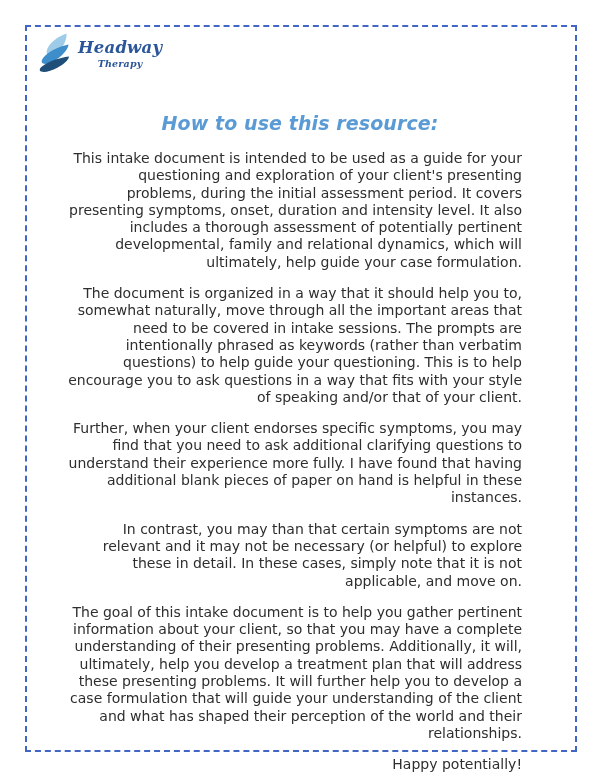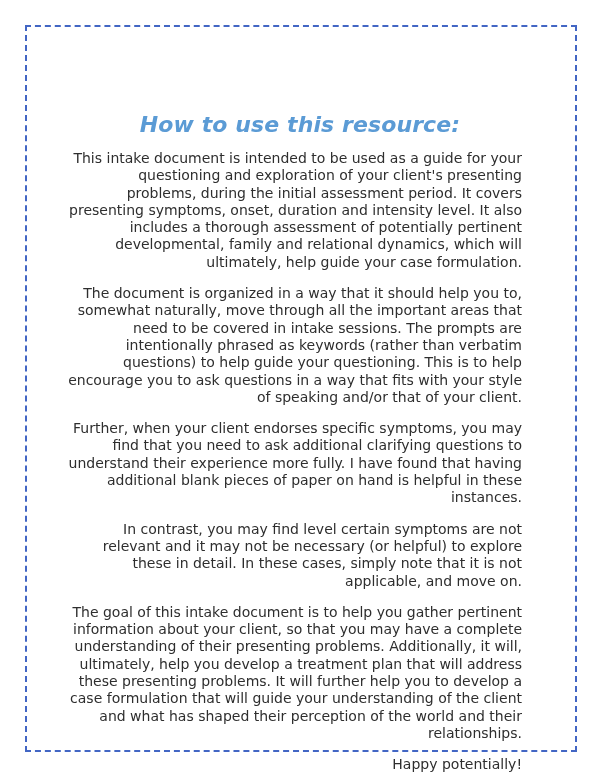--- a/index.html
+++ b/index.html
@@ -81,21 +81,21 @@
   
   .doc-title {
     position: absolute;
     left: 0;
     top: 112px;
     width: 600px;
     text-align: center;
     font-family: "DejaVu Sans", sans-serif;
     font-style: italic;
     font-weight: bold;
-    font-size: 22px;
+    font-size: 19px;
     color: #5b9bd5;
     letter-spacing: 0.1px;
   }
 
   
   .body-copy {
     position: absolute;
     left: 68px;
     top: 150px;
     width: 454px;
@@ -112,25 +112,36 @@
     margin-bottom: 0;
   }
 </style>
 </head>
 <body>
 
 <div class="page">
 
   <div class="frame"></div>
 
+  <div class="logo-block">
+    <svg class="logo-mark" viewBox="0 0 36 44">
+      <path d="M30.5 2.5 C22 5.5 14.5 11 11.5 17.5 C10 20.8 10.4 23.2 12.2 24.2 C14.6 25.4 19.2 23.4 23.2 19.4 C28.2 14.4 30.8 8.4 30.5 2.5 Z" fill="#9ecbe8"></path>
+      <path d="M32.5 13.5 C22.5 15.5 12.5 20.5 7.5 26.5 C5.2 29.3 5.2 31.7 7.2 32.6 C10 33.9 16 31.9 21.5 27.8 C28 22.9 32 18.2 32.5 13.5 Z" fill="#3d8ecb"></path>
+      <path d="M33 25.5 C23 26.8 12 30.5 6 35.5 C3.3 37.7 3.1 39.8 5.2 40.6 C8.3 41.8 15.2 40.3 21.3 36.8 C28.3 32.8 32.4 29.4 33 25.5 Z" fill="#1f4e79"></path>
+    </svg>
+    <div class="logo-text">
+      <span class="logo-name">Headway</span>
+      <span class="logo-sub">Therapy</span>
+    </div>
+  </div>
 
   <div class="doc-title">How to use this resource:</div>
 
   <div class="body-copy">
     <p class="para">This intake document is intended to be used as a guide for your questioning and exploration of your client's presenting problems, during the initial assessment period. It covers presenting symptoms, onset, duration and intensity level. It also includes a thorough assessment of potentially pertinent developmental, family and relational dynamics, which will ultimately, help guide your case formulation.</p>
     <p class="para">The document is organized in a way that it should help you to, somewhat naturally, move through all the important areas that need to be covered in intake sessions. The prompts are intentionally phrased as keywords (rather than verbatim questions) to help guide your questioning. This is to help encourage you to ask questions in a way that fits with your style of speaking and/or that of your client.</p>
     <p class="para">Further, when your client endorses specific symptoms, you may find that you need to ask additional clarifying questions to understand their experience more fully. I have found that having additional blank pieces of paper on hand is helpful in these instances.</p>
-    <p class="para">In contrast, you may find level certain symptoms are not relevant and it may not be necessary (or helpful) to explore these in detail. In these cases, simply note that it is not applicable, and move on.</p>
+    <p class="para">In contrast, you may than that certain symptoms are not relevant and it may not be necessary (or helpful) to explore these in detail. In these cases, simply note that it is not applicable, and move on.</p>
     <p class="para">The goal of this intake document is to help you gather pertinent information about your client, so that you may have a complete understanding of their presenting problems. Additionally, it will, ultimately, help you develop a treatment plan that will address these presenting problems. It will further help you to develop a case formulation that will guide your understanding of the client and what has shaped their perception of the world and their relationships.</p>
     <p class="para">Happy potentially!</p>
   </div>
 
 </div>
 
 </body></html>

